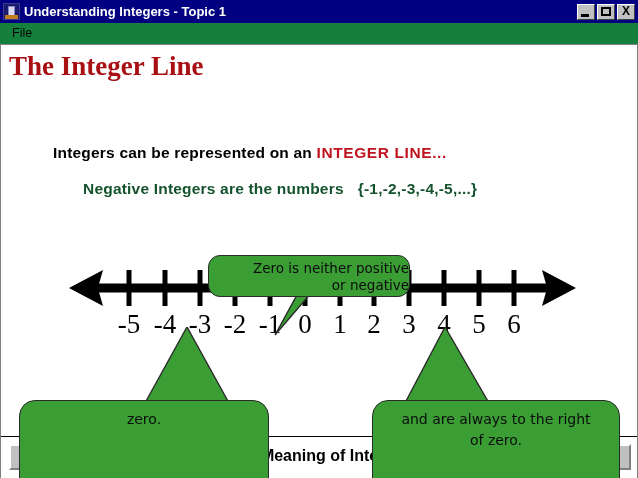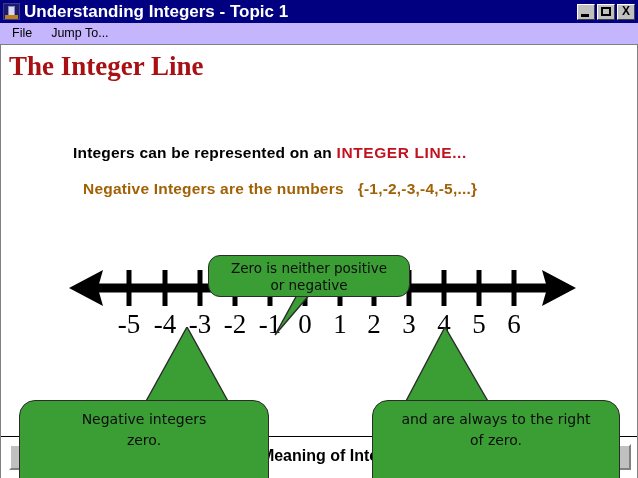--- a/index.html
+++ b/index.html
@@ -44,21 +44,21 @@
     box-sizing: border-box;
   }
   .app-icon::after {
     content: "";
     position: absolute; left: 1px; top: 11px;
     width: 13px; height: 4px;
     background: #c08020;
   }
   .title-text {
     color: #ffffff;
-    font-size: 17px;
+    font-size: 13px;
     font-weight: bold;
     letter-spacing: 0px;
     white-space: nowrap;
     flex: 1 1 auto;
     overflow: hidden;
   }
   .win-btns {
     display: flex; align-items: center;
     gap: 2px; margin-right: 3px;
     flex: 0 0 auto;
@@ -92,21 +92,21 @@
   .win-btn.close {
     font-weight: bold;
     font-size: 12px;
     padding-bottom: 1px;
   }
 
   
   .menubar {
     position: absolute; left: 0; top: 23px;
     width: 638px; height: 22px;
-    background: #c4b5fd;
+    background: #15803d;
     border-bottom: 1px solid #808080;
     display: flex; align-items: center;
     box-sizing: border-box;
   }
   .menu-item {
     font-size: 12.5px;
     color: #000000;
     padding: 2px 7px 3px 7px;
     margin-left: 5px;
     white-space: nowrap;
@@ -127,36 +127,36 @@
     position: absolute; left: 8px; top: 6px;
     font-family: "Liberation Serif", serif;
     font-size: 27px;
     font-weight: bold;
     color: #a81014;
     letter-spacing: 0px;
     white-space: nowrap;
   }
 
   .line1 {
-    position: absolute; left: 72px; top: 99px;
+    position: absolute; left: 52px; top: 99px;
     font-size: 15.5px;
     font-weight: bold;
     color: #000000;
     white-space: nowrap;
     letter-spacing: 0.2px;
   }
   .line1 .hl {
     color: #c1121f;
     letter-spacing: 0.6px;
   }
   .line2 {
     position: absolute; left: 82px; top: 135px;
     font-size: 15.5px;
     font-weight: bold;
-    color: #a16207;
+    color: #14532d;
     white-space: nowrap;
     letter-spacing: 0.2px;
   }
   .line2 .setpart { margin-left: 14px; }
 
   
   .numline-wrap {
     position: absolute; left: 0; top: 0;
     width: 638px; height: 433px;
     pointer-events: none;
@@ -179,20 +179,21 @@
     white-space: nowrap;
   }
 
   #callout-zero {
     left: 207px; top: 210px;
     width: 202px; height: 42px;
     border-radius: 12px;
     padding-top: 4px;
     font-size: 13.5px;
     line-height: 17px;
+    text-align: right;
   }
   #callout-neg {
     left: 18px; top: 355px;
     width: 250px; height: 96px;
     border-radius: 16px;
     padding-top: 8px;
     font-size: 14px;
     line-height: 21px;
   }
   #callout-pos {
@@ -263,21 +264,20 @@
     <div class="title-text">Understanding Integers - Topic 1</div>
     <div class="win-btns">
       <div class="win-btn min"></div>
       <div class="win-btn max"></div>
       <div class="win-btn close">X</div>
     </div>
   </div>
 
   <div class="menubar">
     <div class="menu-item">File</div>
-    <div class="menu-item">Jump To...</div>
   </div>
 
   <div class="content">
 
     <div class="page-title">The Integer Line</div>
 
     <div class="line1">
       <span>Integers can be represented on an </span><span class="hl">INTEGER LINE...</span>
     </div>
 
@@ -324,21 +324,20 @@
     <svg class="tail" id="tail-pos" style="left:398px; top:282px;" width="96" height="80">
       <polygon points="46,0 6,76 90,76" fill="#3a9e35" stroke="#2b2b2b" stroke-width="1.4"></polygon>
     </svg>
 
     <div class="callout" id="callout-zero">
       <span class="ctext">Zero is neither positive</span>
       <span class="ctext">or negative</span>
     </div>
 
     <div class="callout" id="callout-neg">
-      <span class="ctext">Negative integers</span>
       <span class="ctext">zero.</span>
     </div>
 
     <div class="callout" id="callout-pos">
       <span class="ctext">and are always to the right</span>
       <span class="ctext">of zero.</span>
     </div>
 
     <div class="statusstrip"></div>
     <div class="bottombar">

